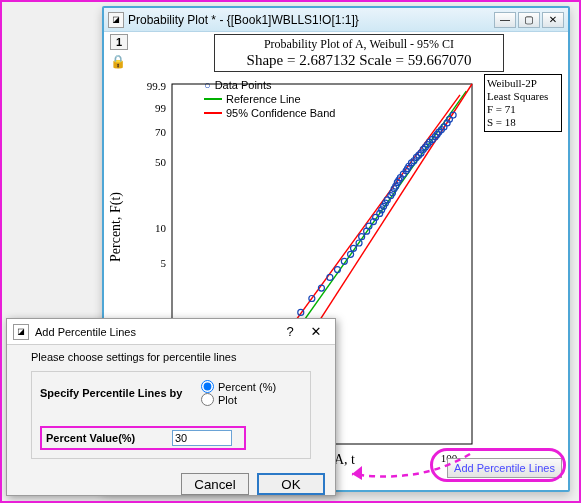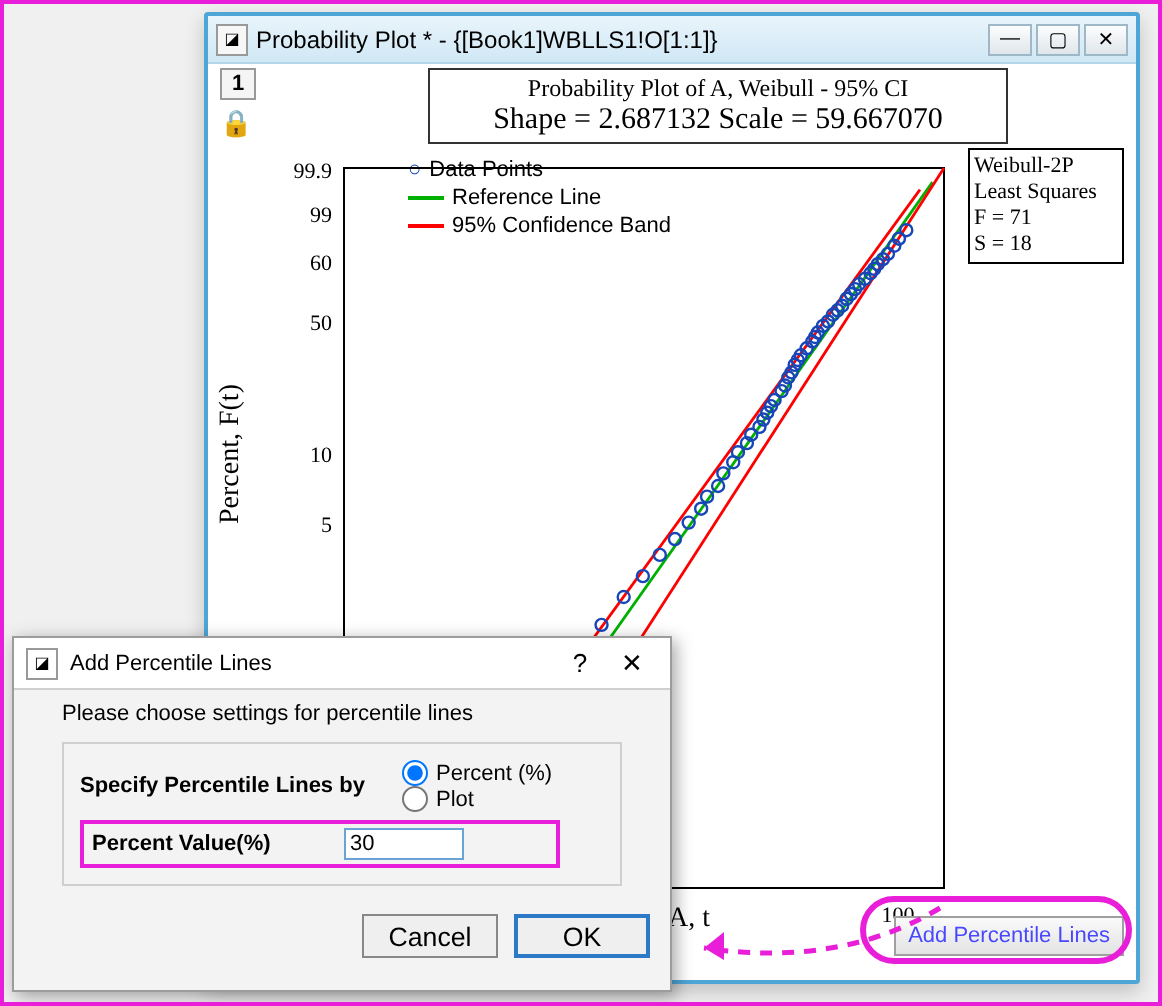--- a/index.html
+++ b/index.html
@@ -22,24 +22,24 @@
   .axis-ylabel{position:absolute;left:4px;top:230px;transform:rotate(-90deg);transform-origin:left top;font-family:"Times New Roman",serif;font-size:14px}
   .axis-xlabel{position:absolute;left:230px;bottom:22px;font-family:"Times New Roman",serif;font-size:14px}
   .addPercBtn{position:absolute;right:6px;bottom:12px;background:linear-gradient(#fafafa,#e3e3e3);border:1px solid #9f9f9f;padding:3px 6px;color:#4848ff;font-size:11px;cursor:pointer}
   .dialog{position:absolute;left:4px;top:316px;width:330px;height:178px;background:#f3f3f3;border:1px solid #9c9c9c;box-shadow:2px 2px 8px rgba(0,0,0,.35);font-size:11px}
   .dlgtitle{background:#fff;border-bottom:1px solid #cfcfcf;height:26px;display:flex;align-items:center;padding:0 6px}
   .dlgtitle .dicon{width:16px;height:16px;background:#fff;border:1px solid #999;margin-right:6px;display:flex;align-items:center;justify-content:center;font-size:8px}
   .dlgtitle .spacer{flex:1}
   .dlgtitle .wb2{width:26px;height:18px;border:none;background:transparent;font-size:13px;display:flex;align-items:center;justify-content:center;cursor:pointer}
   .dlgbody{padding:6px 24px}
   .group{border:1px solid #cfcfcf;margin-top:8px;padding:8px;position:relative}
-  .row{display:flex;align-items:center;gap:6px;margin-bottom:4px}
+  .row{display:flex;align-items:center;gap:6px;margin-bottom:20px}
   .row label{min-width:155px;font-weight:bold}
   .radiorow{display:flex;align-items:center;gap:4px}
-  .pvrow{display:flex;align-items:center;gap:6px;border:2px solid #e91ed8;padding:2px 4px;width:240px}
+  .pvrow{display:flex;align-items:center;gap:6px;border:2px solid #e91ed8;padding:2px 4px;width:206px}
   .pvrow label{min-width:120px;font-weight:bold}
   .pvrow input{width:60px;border:1px solid #6aa3d6;padding:1px 2px;font-size:11px}
   .dlgbtns{display:flex;justify-content:flex-end;gap:8px;padding:8px 10px}
   .btn{width:68px;height:22px;border:1px solid #888;background:#efefef;cursor:pointer}
   .btn.default{border:2px solid #2b79c7}
   .annot-oval{position:absolute;right:2px;bottom:8px;width:136px;height:34px;border:3px solid #e91ed8;border-radius:22px;pointer-events:none}
   .plotsvg{position:absolute;left:38px;top:42px;width:340px;height:380px}
   .ytick{position:absolute;font-family:"Times New Roman",serif;font-size:11px;text-align:right;width:26px}
   .xtick{position:absolute;font-family:"Times New Roman",serif;font-size:11px;text-align:center;width:30px}
 </style>
@@ -81,21 +81,21 @@
       <div>Weibull-2P</div>
       <div>Least Squares</div>
       <div>F = 71</div>
       <div>S = 18</div>
     </div>
     <div class="axis-ylabel">Percent, F(t)</div>
     <div class="axis-xlabel">A, t</div>
 
     <div class="ytick" style="left:36px;top:48px">99.9</div>
     <div class="ytick" style="left:36px;top:70px">99</div>
-    <div class="ytick" style="left:36px;top:94px">60</div>
+    <div class="ytick" style="left:36px;top:94px">70</div>
     <div class="ytick" style="left:36px;top:124px">50</div>
     <div class="ytick" style="left:36px;top:190px">10</div>
     <div class="ytick" style="left:36px;top:225px">5</div>
     <div class="ytick" style="left:36px;top:300px">1</div>
     <div class="ytick" style="left:36px;top:330px">0.5</div>
     <div class="ytick" style="left:36px;top:400px">0.1</div>
 
     <div class="xtick" style="left:125px;top:420px">10</div>
     <div class="xtick" style="left:330px;top:420px">100</div>
 

